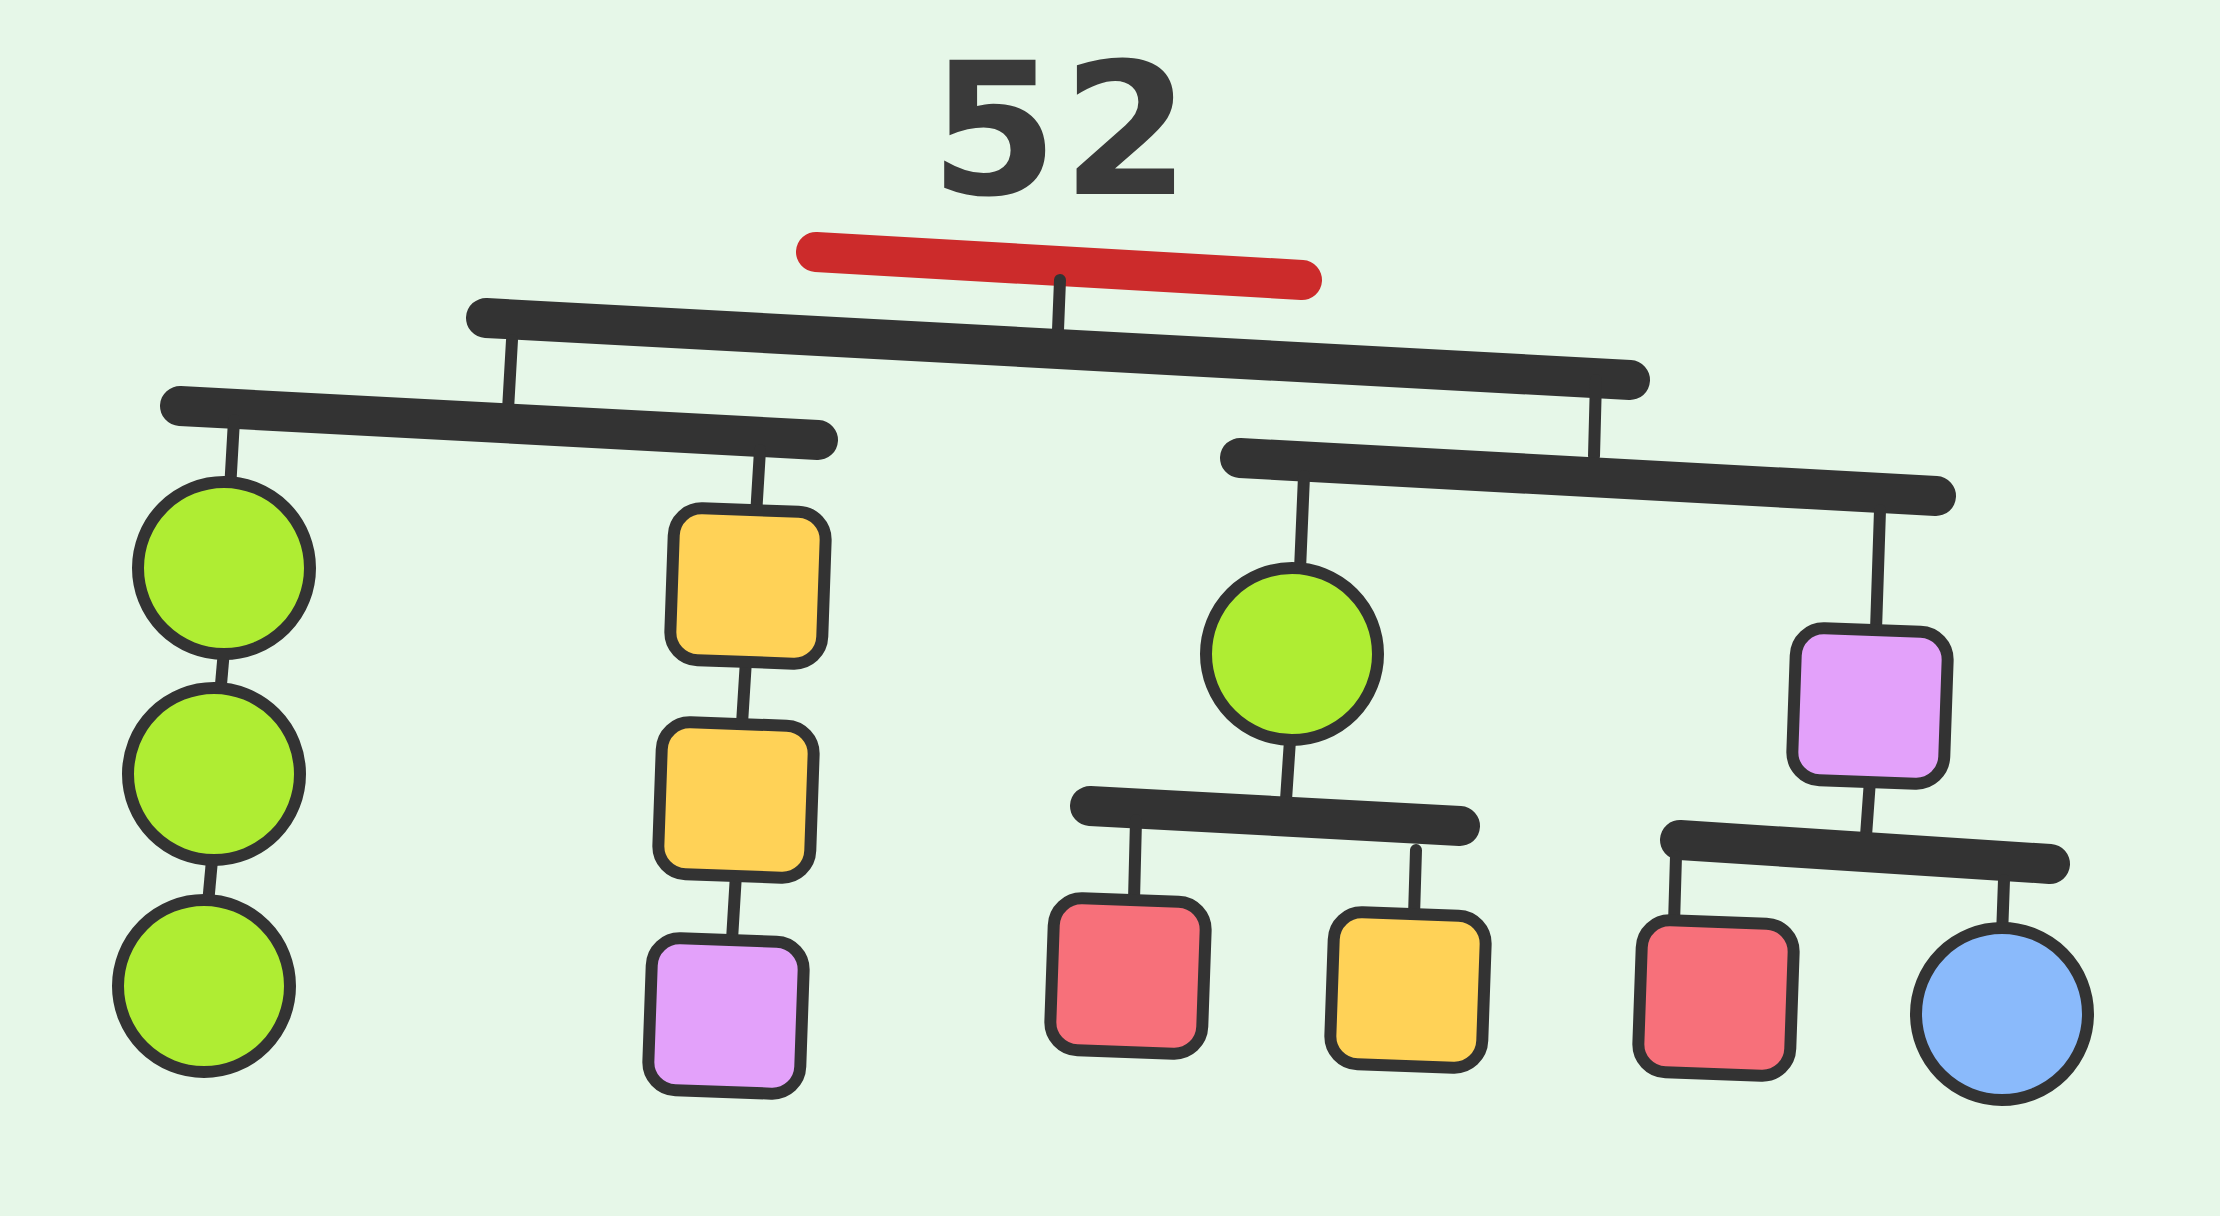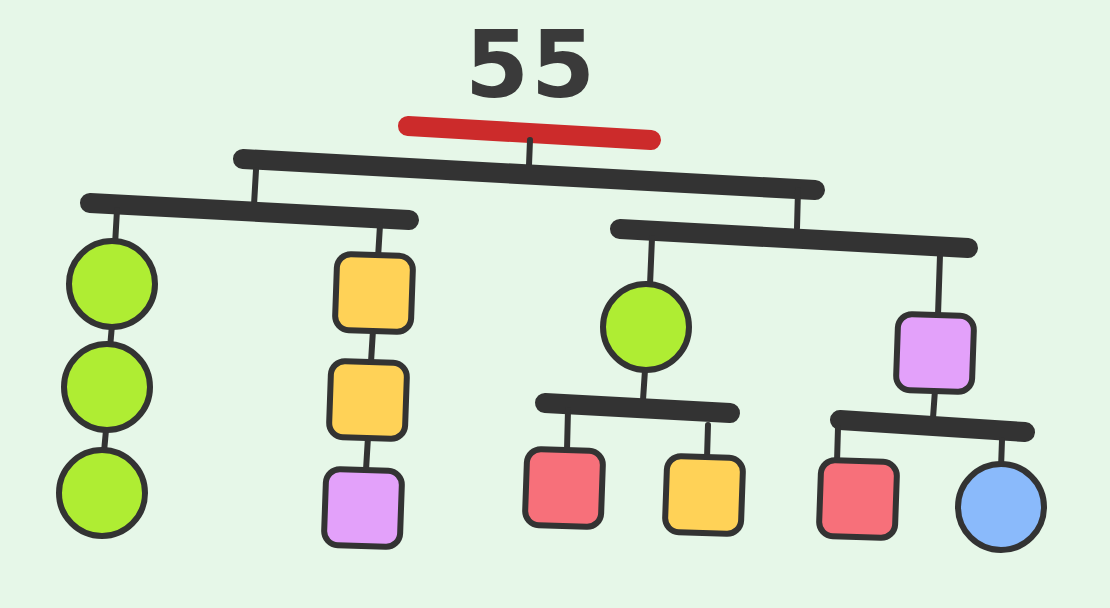--- a/index.html
+++ b/index.html
@@ -4,21 +4,21 @@
 <style>
   html, body { margin: 0; padding: 0; }
   body { width: 1110px; height: 608px; background: #e6f7e8; overflow: hidden; position: relative; }
   .score { position: absolute; left: 0; top: 12px; width: 1062px; text-align: center;
     font-family: "DejaVu Sans", sans-serif; font-weight: bold; font-size: 92px; color: #3a3a3a; letter-spacing: 2px; }
   svg { position: absolute; left: 0; top: 0; }
 </style>
 </head>
 <body>
 
-<div class="score">55</div>
+<div class="score">52</div>
 
 <svg width="1110" height="608" viewBox="0 0 1110 608">
   <g stroke="#333" stroke-linecap="round" fill="none">
 
     <line x1="408" y1="126" x2="651" y2="140" stroke="#cc2b2b" stroke-width="20"></line>
     <line x1="530" y1="140" x2="529" y2="165" stroke-width="6"></line>
 
     <line x1="243" y1="159" x2="815" y2="190" stroke-width="20"></line>
     <line x1="256" y1="170" x2="254" y2="205" stroke-width="6"></line>
     <line x1="798" y1="190" x2="797" y2="228" stroke-width="6"></line>

